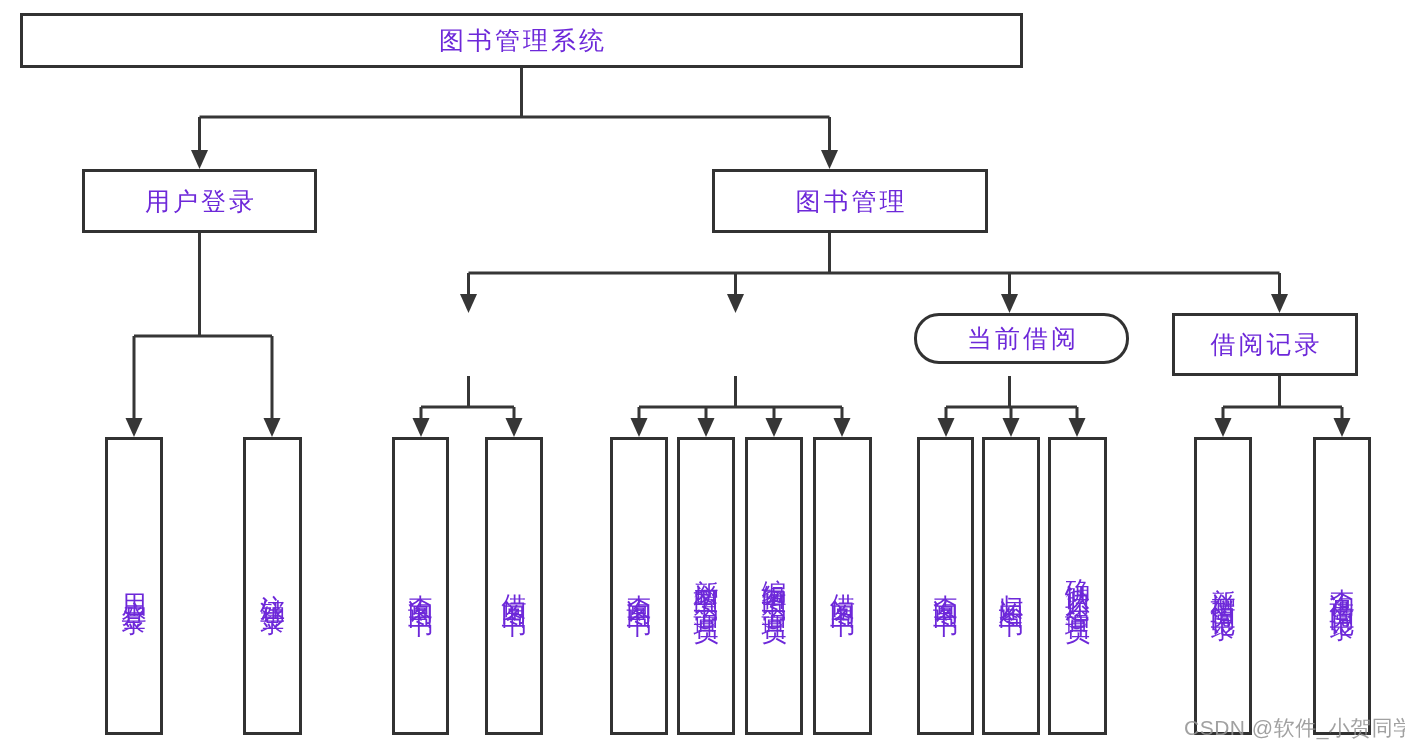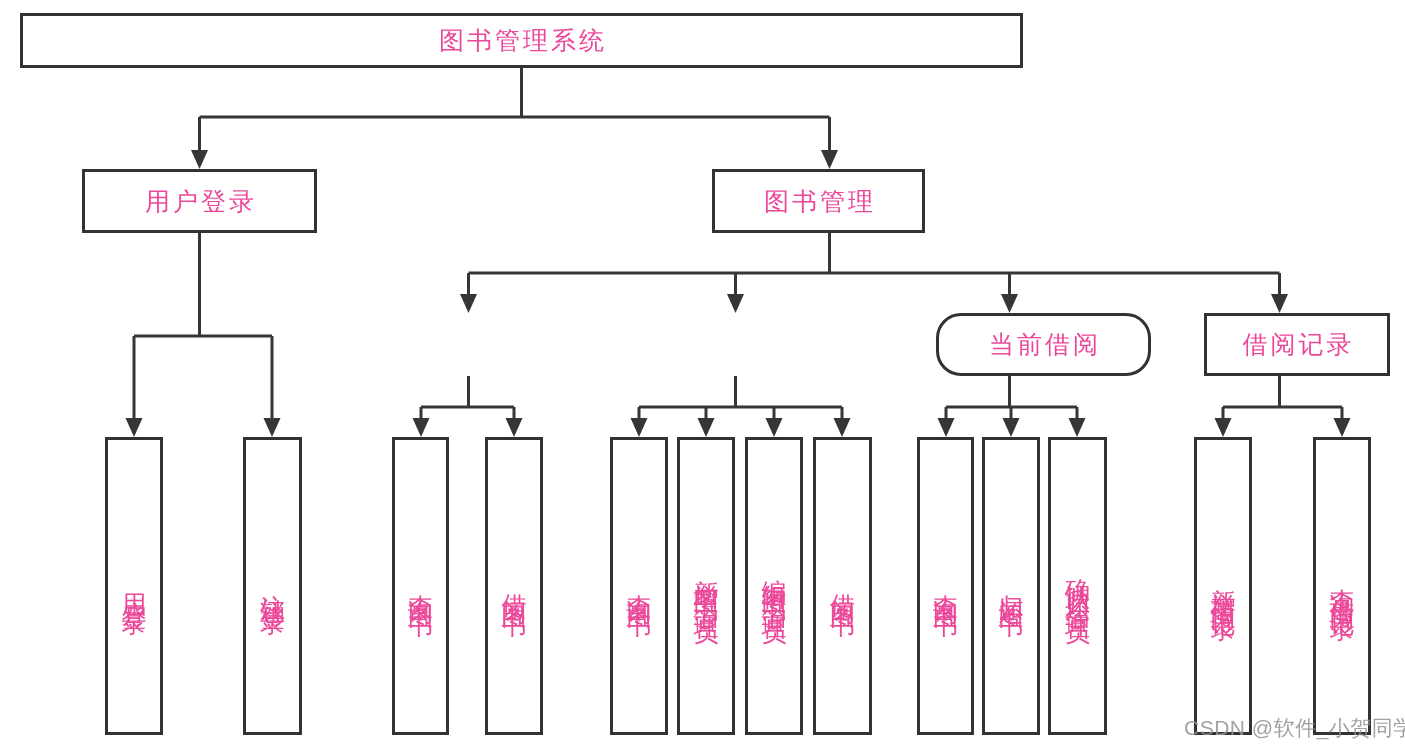--- a/index.html
+++ b/index.html
@@ -23,21 +23,21 @@
     top: 0;
     width: 1405px;
     height: 747px;
     pointer-events: none;
   }
   .node {
     position: absolute;
     box-sizing: border-box;
     background: #ffffff;
     border: 3px solid #323232;
-    color: #ec4899;
+    color: #6d28d9;
     display: flex;
     align-items: center;
     justify-content: center;
     text-align: right;
     z-index: 2;
   }
   .node.h {
     font-size: 25px;
     letter-spacing: 3px;
     text-indent: 3px;
@@ -105,24 +105,24 @@
       <polygon points="1002.5,418 1019.5,418 1011,437"></polygon>
       <polygon points="1068.5,418 1085.5,418 1077,437"></polygon>
       <polygon points="1214.5,418 1231.5,418 1223,437"></polygon>
       <polygon points="1333.5,418 1350.5,418 1342,437"></polygon>
     </g>
   </svg>
 
   <div class="node h" style="left:20px; top:13px; width:1003px; height:55px;">图书管理系统</div>
 
   <div class="node h" style="left:82px; top:169px; width:235px; height:64px;">用户登录</div>
-  <div class="node h" style="left:712px; top:169px; width:213px; height:64px;">图书管理</div>
+  <div class="node h" style="left:712px; top:169px; width:276px; height:64px;">图书管理</div>
 
-  <div class="node h" style="left:936px; top:313px; width:215px; height:63px;border-radius:25px;">当前借阅</div>
-  <div class="node h" style="left:1172px; top:313px; width:186px; height:63px;margin-left:32px;">借阅记录</div>
+  <div class="node h" style="left:914px; top:313px; width:215px; height:51px;border-radius:25px;">当前借阅</div>
+  <div class="node h" style="left:1172px; top:313px; width:186px; height:63px;">借阅记录</div>
 
   <div class="node v" style="left:105px; top:437px; width:58px; height:298px;">用户登录</div>
   <div class="node v" style="left:243px; top:437px; width:59px; height:298px;">注销登录</div>
 
   <div class="node v" style="left:392px; top:437px; width:57px; height:298px;">查询图书</div>
   <div class="node v" style="left:485px; top:437px; width:58px; height:298px;">借阅图书</div>
 
   <div class="node v" style="left:610px; top:437px; width:58px; height:298px;">查询图书</div>
   <div class="node v" style="left:677px; top:437px; width:58px; height:298px;">新增图书（管理员）</div>
   <div class="node v" style="left:745px; top:437px; width:58px; height:298px;">编辑图书（管理员）</div>

